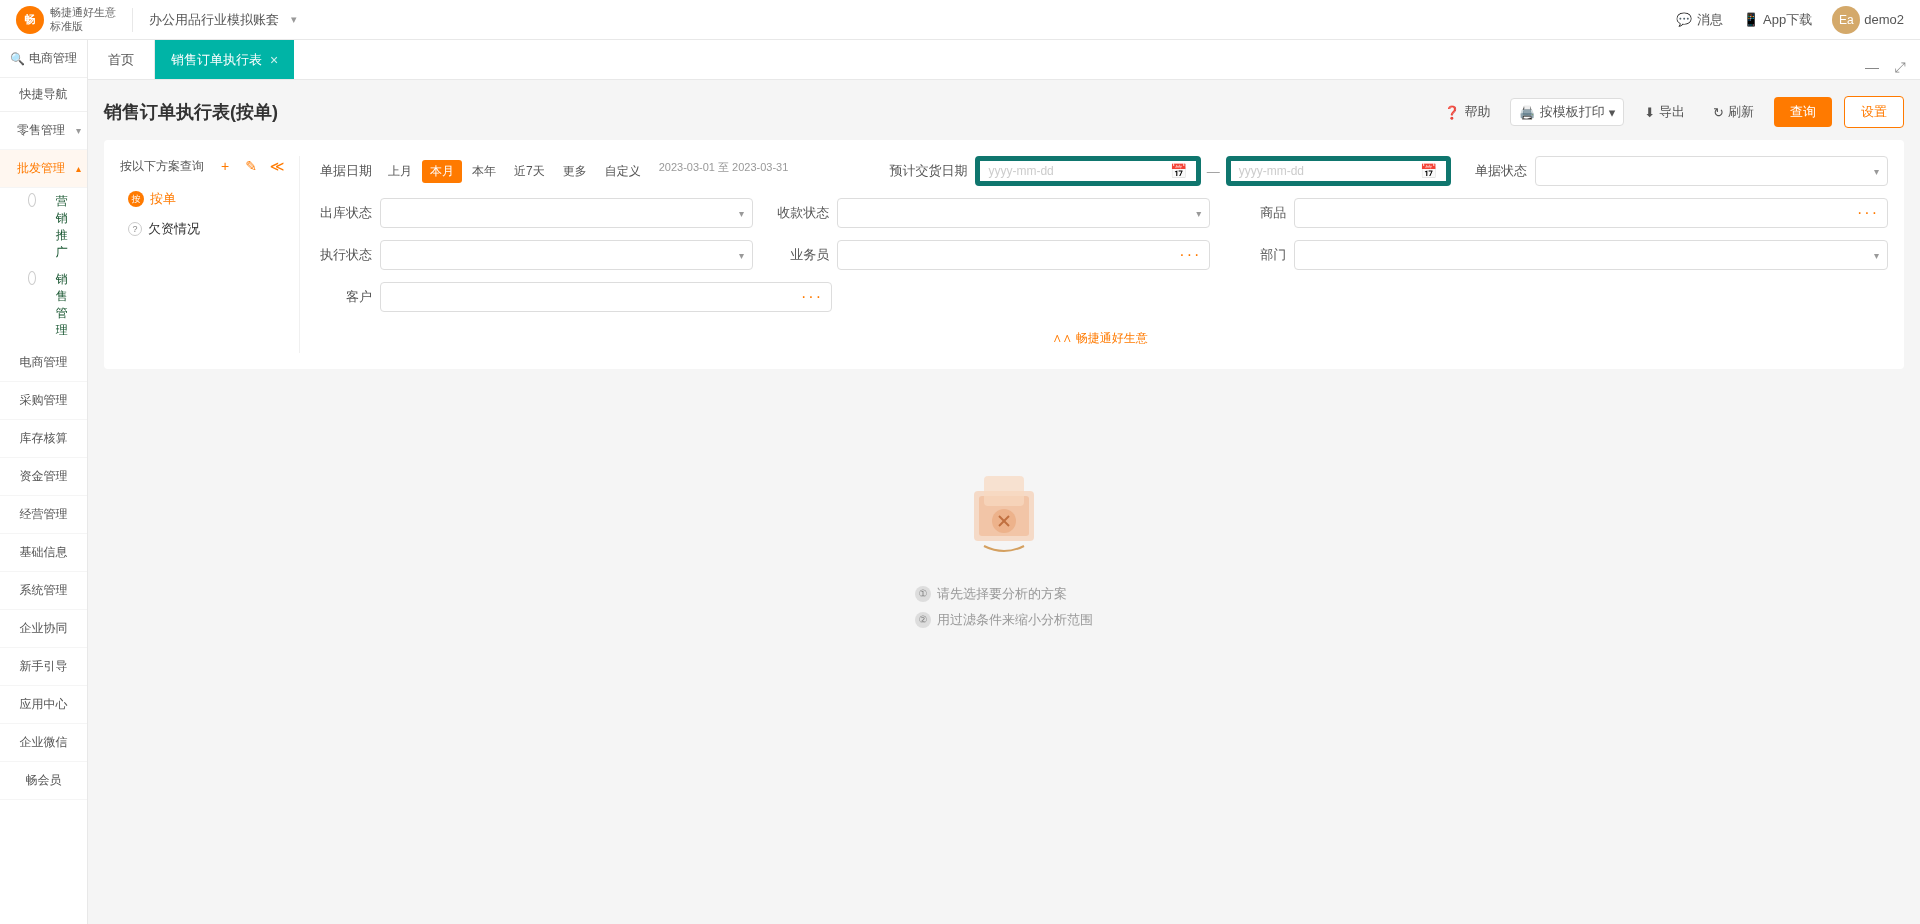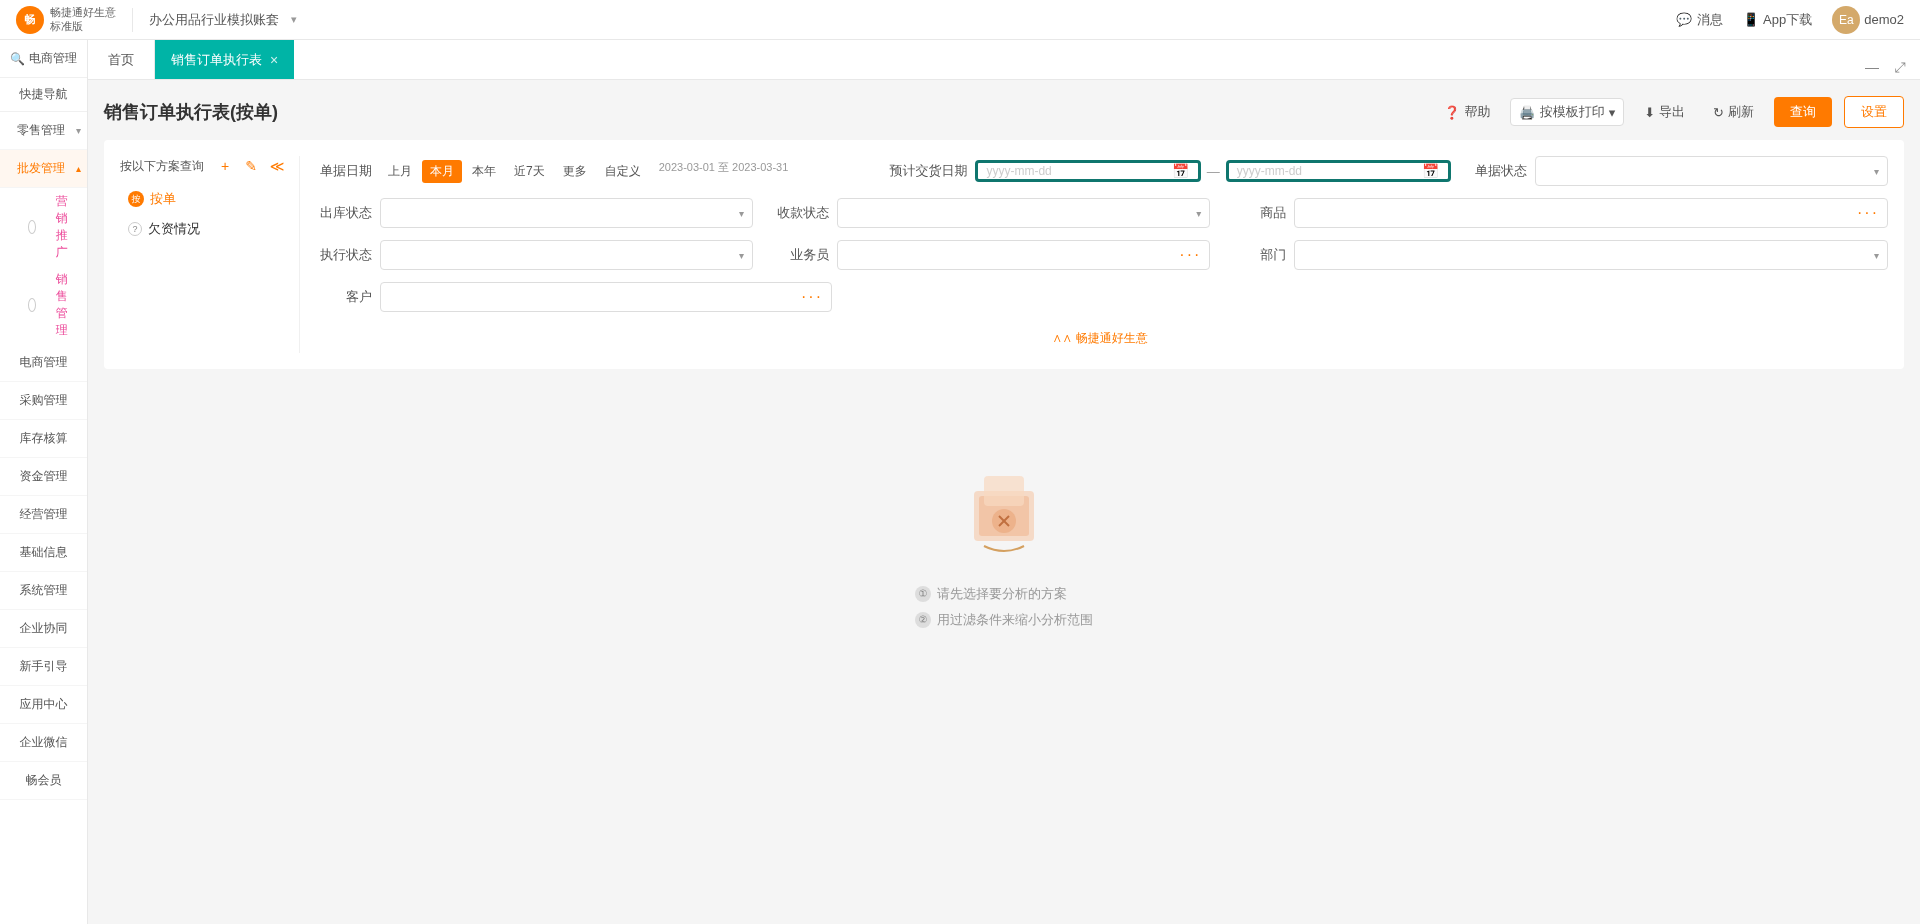--- a/index.html
+++ b/index.html
@@ -302,23 +302,23 @@
       display: flex;
       align-items: center;
       justify-content: center;
       color: white;
       font-size: 9px;
     }
     .scheme-sub-item {
       padding: 5px 8px 5px 28px;
       cursor: pointer;
       font-size: 12px;
-      color: #ec4899;
-      display: flex;
-      align-items: center;
+      color: #14532d;
+      display: flex;
+      align-items: flex-start;
       gap: 20px;
     }
     .scheme-sub-icon {
       width: 14px;
       height: 14px;
       border-radius: 50%;
       border: 1px solid #ccc;
       display: flex;
       align-items: center;
       justify-content: center;
@@ -388,22 +388,22 @@
       color: white;
     }
     .date-input-group {
       display: flex;
       align-items: center;
       gap: 4px;
       flex: 1;
     }
     .date-input {
       flex: 1;
-      height: 22px;
-      border: 3px solid #0f766e;
+      height: 30px;
+      border: 5px solid #0f766e;
       border-radius: 4px;
       padding: 0 8px;
       font-size: 12px;
       color: #999;
       background: white;
       display: flex;
       align-items: center;
       justify-content: space-between;
       cursor: pointer;
     }

